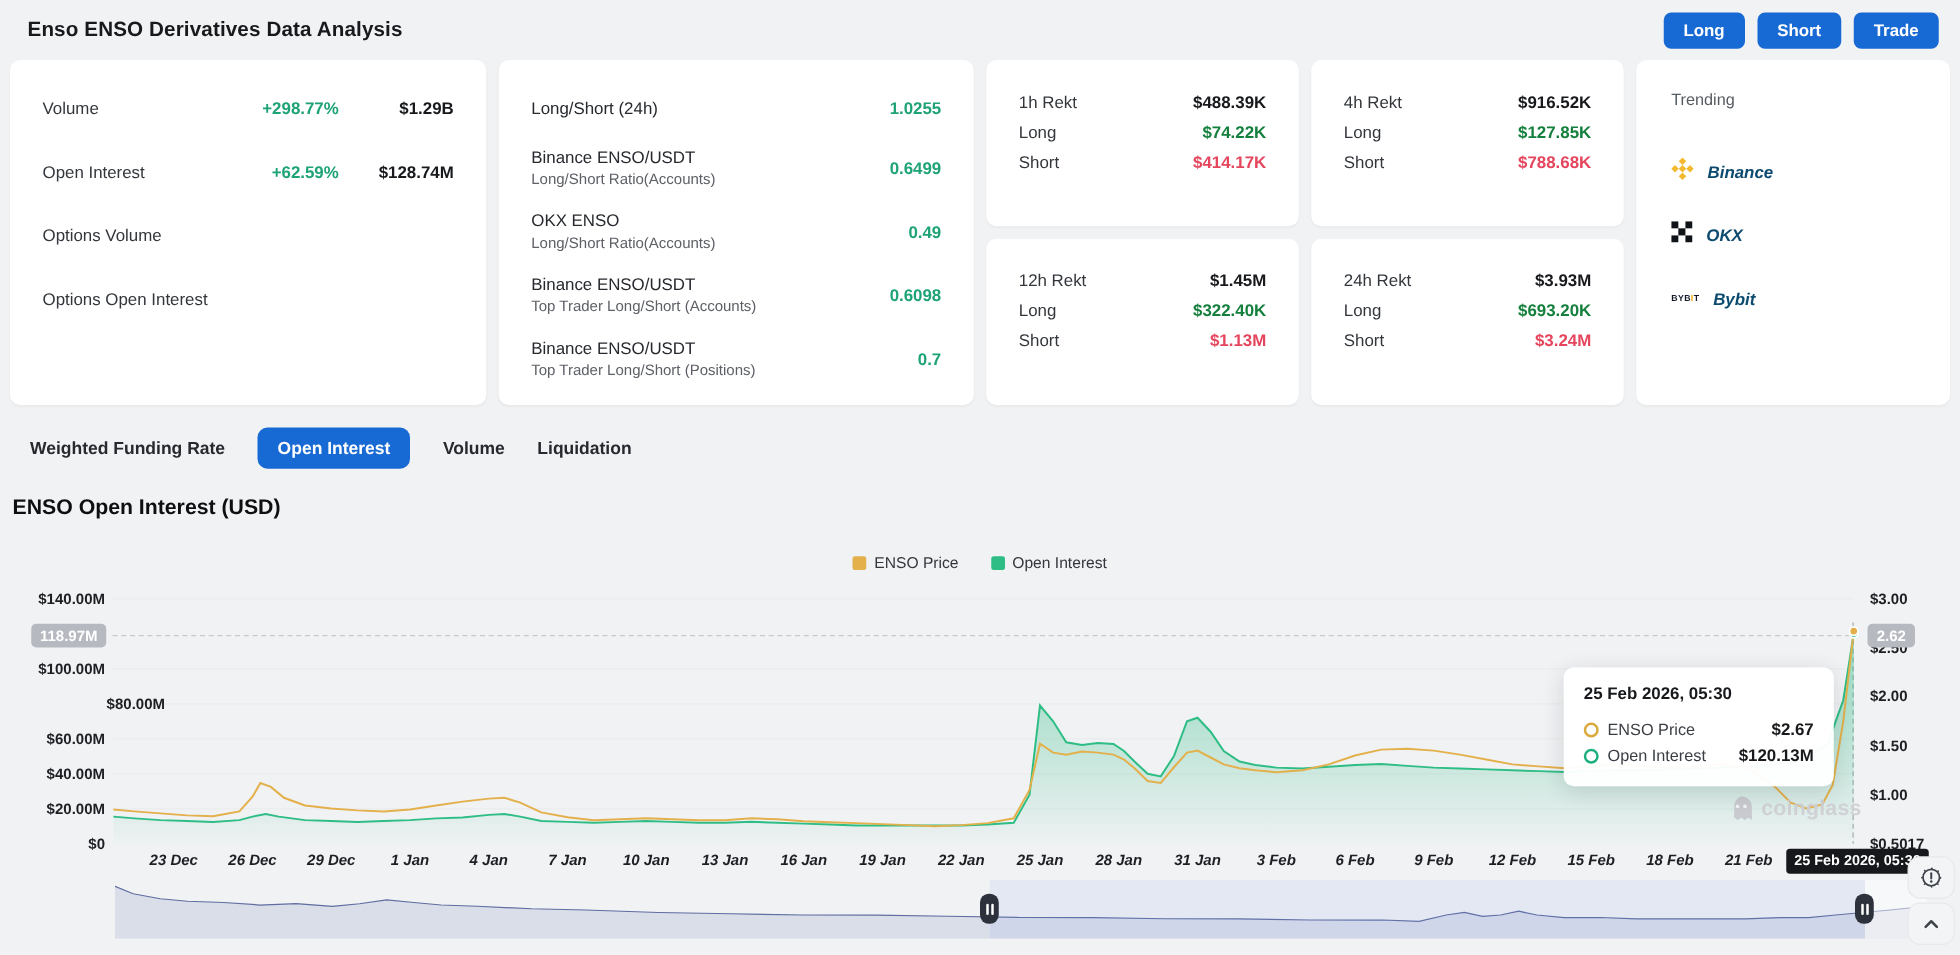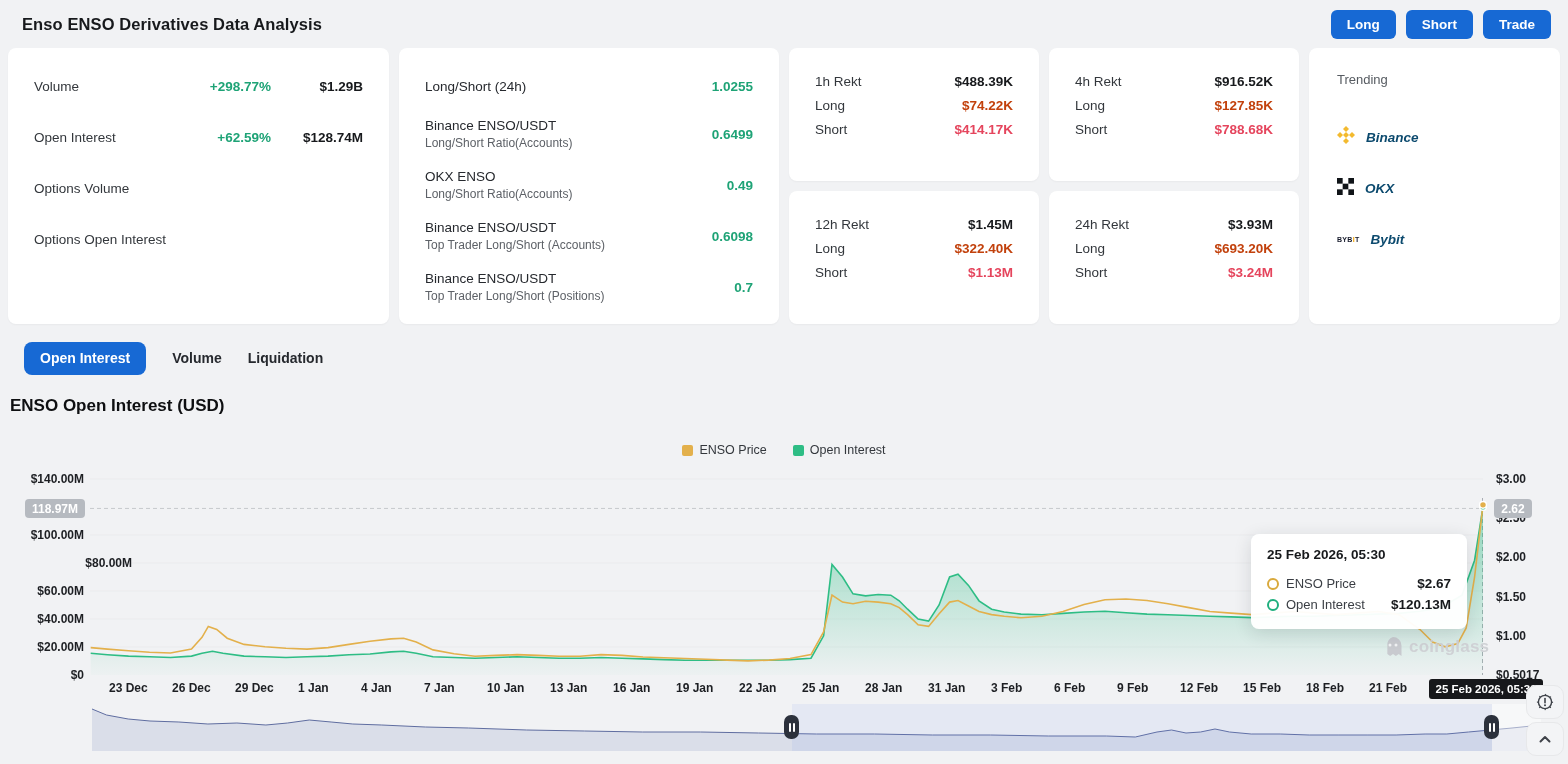--- a/index.html
+++ b/index.html
@@ -24,42 +24,42 @@
   .rrow .tcol{flex:1;display:flex;flex-direction:column;justify-content:center;}
   .rrow .t1{font-size:13.5px;color:#26292e;font-weight:500;}
   .rrow .t2{font-size:12px;color:#5d6167;margin-top:3px;}
   .rrow .t2:empty{display:none;}
   .rrow .rv{font-size:13.5px;font-weight:700;color:#1ea376;text-align:right;}
   .rekt-col{width:250px;display:flex;flex-direction:column;gap:10px;}
   .rekt{height:133px;display:flex;flex-direction:column;padding:21px 26px;box-sizing:border-box;}
   .krow{display:flex;align-items:center;height:24px;}
   .klabel{flex:1;font-size:13.5px;color:#33373c;}
   .kval{font-size:13.5px;font-weight:700;color:#17191c;}
-  .kval.green{color:#c2410c;}
+  .kval.green{color:#15803d;}
   .kval.red{color:#e5455d;}
   .card5{width:251px;padding:24px 28px;box-sizing:border-box;}
   .trending-title{font-size:13px;color:#565b61;height:18px;margin-bottom:34px;}
   .titem{display:flex;align-items:center;gap:11px;height:26px;margin-bottom:25px;cursor:pointer;}
   .titem .tlabel{font-size:13.5px;font-weight:700;color:#0c4a6e;font-style:italic;}
   .bybit-logo{font-size:7px;font-weight:800;color:#15192a;letter-spacing:.3px;}
   .bybit-logo i{font-style:normal;color:#f7a600;}
   
   .tabs{top:341px;left:24px;display:flex;align-items:center;gap:26px;height:34px;}
   .tab{font-size:14px;font-weight:700;color:#26292e;height:33px;display:flex;align-items:center;cursor:pointer;}
   .tab.active{background:#1769d4;color:#fff;border-radius:8px;padding:0 16px;}
   .chart-title{top:396px;left:10px;font-size:17px;font-weight:800;color:#0e0f11;}
   .legend{top:443px;left:0;width:1568px;display:flex;justify-content:center;gap:26px;}
   .litem{display:flex;align-items:center;gap:6px;cursor:pointer;}
   .lswatch{width:11px;height:11px;border-radius:2px;}
   .ltext{font-size:12.5px;color:#33373c;}
   
   .axis-label{position:absolute;font-size:12px;font-weight:600;color:#1d1f23;height:14px;line-height:14px;}
   .yl{left:0;width:84px;text-align:right;}
   .yr{left:1496px;text-align:left;}
-  .xl{top:681px;width:60px;text-align:left;}
+  .xl{top:681px;width:60px;text-align:center;font-style:italic;}
   .badge{position:absolute;background:#b6bac0;border-radius:4px;color:#fff;font-size:12px;font-weight:700;display:flex;align-items:center;justify-content:center;height:19px;z-index:4;}
   .tooltip{top:534px;left:1251px;width:216px;background:rgba(255,255,255,.96);border-radius:8px;box-shadow:0 4px 18px rgba(30,34,40,.14);padding:13px 16px 14px;box-sizing:border-box;z-index:6;}
   .tt-title{font-size:13.5px;font-weight:700;color:#17191c;margin-bottom:11px;}
   .tt-row{display:flex;align-items:center;gap:7px;height:21px;}
   .tt-marker{width:8px;height:8px;border-radius:50%;background:#fff;border:2.5px solid;}
   .tt-label{flex:1;font-size:13px;color:#3a3e44;}
   .tt-val{font-size:13.5px;font-weight:700;color:#17191c;}
   .x-crosshair-pill{top:679px;left:1429px;width:114px;height:20px;background:#17181b;color:#fff;font-size:11.5px;font-weight:700;border-radius:3px;display:flex;align-items:center;justify-content:center;z-index:6;}
   .watermark{top:636px;left:1383px;display:flex;align-items:center;gap:6px;z-index:1;}
   .watermark .wm-text{font-size:17px;font-weight:800;color:#cfd1d5;letter-spacing:.2px;}
@@ -236,20 +236,21 @@
         <span class="tlabel">OKX</span>
       </div>
       <div class="titem">
         <span class="bybit-logo">BYB<i>I</i>T</span>
         <span class="tlabel">Bybit</span>
       </div>
     </div>
   </div>
 
   <div class="abs tabs">
+    <span class="tab">Weighted Funding Rate</span>
     <span class="tab active">Open Interest</span>
     <span class="tab">Volume</span>
     <span class="tab">Liquidation</span>
   </div>
 
   <div class="abs chart-title">ENSO Open Interest (USD)</div>
   <div class="abs legend">
     <div class="litem">
       <span class="lswatch" id="lsw0" style="background: rgb(227, 176, 75);"></span>
       <span class="ltext">ENSO Price</span>

